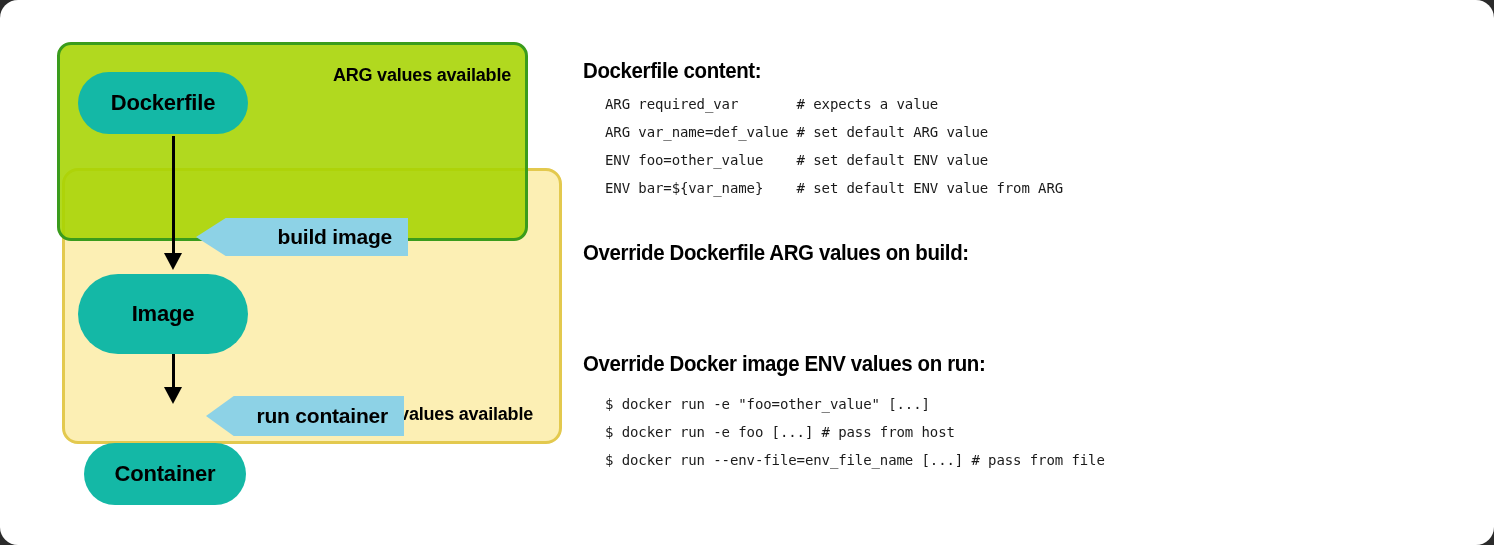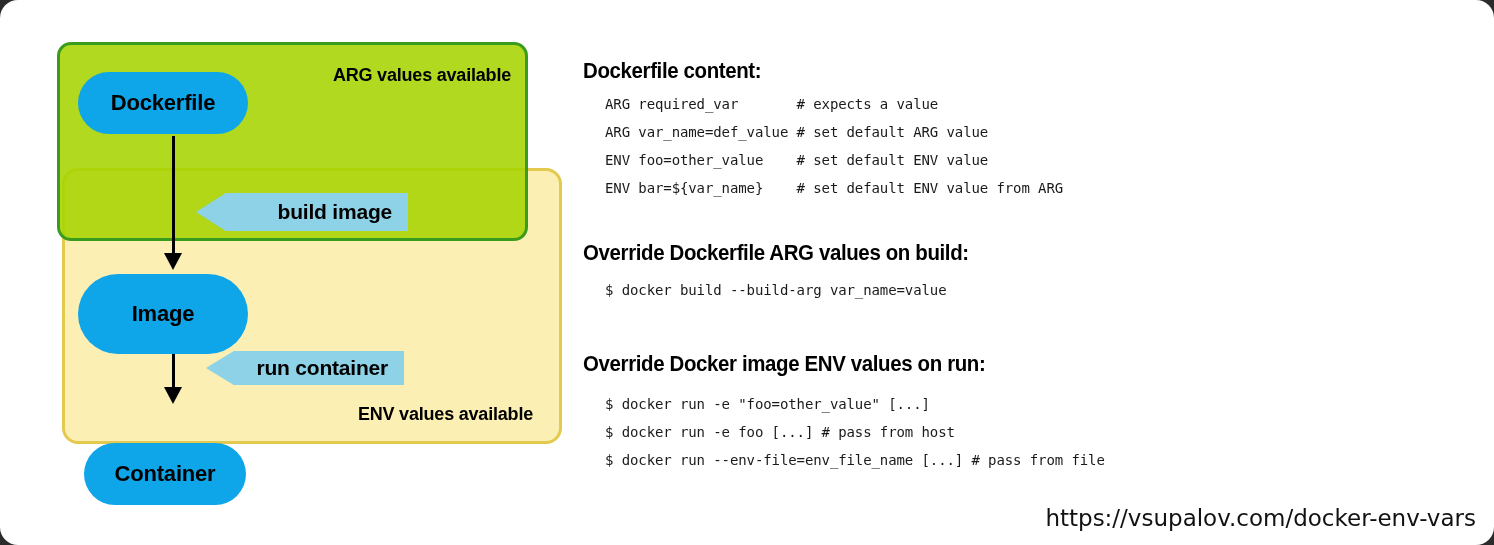--- a/index.html
+++ b/index.html
@@ -56,21 +56,21 @@
     color: #000;
     letter-spacing: -0.2px;
     white-space: nowrap;
   }
   .label-arg { right: 14px; top: 20px; }
   .label-env { right: 26px; bottom: 16px; }
 
   
   .pill {
     position: absolute;
-    background: #0ea5e9;
+    background: #14b8a6;
     border-radius: 999px;
     display: flex;
     align-items: center;
     justify-content: center;
     font-weight: bold;
     font-size: 22px;
     color: #000;
     letter-spacing: -0.2px;
     white-space: nowrap;
   }
@@ -86,23 +86,24 @@
     align-items: center;
     justify-content: flex-end;
     padding-right: 16px;
     box-sizing: border-box;
     font-weight: bold;
     font-size: 21px;
     color: #000;
     letter-spacing: -0.2px;
     white-space: nowrap;
     clip-path: polygon(0% 50%, 14% 0%, 100% 0%, 100% 100%, 14% 100%);
+    margin-top: 25px;
   }
   .callout-build { left: 196px; top: 193px; width: 212px; height: 38px; }
-  .callout-run   { left: 206px; top: 351px; width: 198px; height: 34px; }
+  .callout-run   { left: 206px; top: 371px; width: 198px; height: 40px; }
 
   
   .arrow { position: absolute; }
   .arrow .stem {
     position: absolute;
     left: 50%;
     top: 0;
     width: 3px;
     margin-left: -1.5px;
     background: #000;
@@ -205,22 +206,20 @@
 
   <div id="content">
 
     <div class="heading h-dockerfile">Dockerfile content:</div>
     <div class="code c-dockerfile">ARG required_var       # expects a value
 ARG var_name=def_value # set default ARG value
 ENV foo=other_value    # set default ENV value
 ENV bar=${var_name}    # set default ENV value from ARG</div>
 
     <div class="heading h-arg">Override Dockerfile ARG values on build:</div>
-    <div class="code c-arg">$ docker build --build-arg var_name=value</div>
 
     <div class="heading h-env">Override Docker image ENV values on run:</div>
     <div class="code c-env">$ docker run -e "foo=other_value" [...]
 $ docker run -e foo [...] # pass from host
 $ docker run --env-file=env_file_name [...] # pass from file</div>
   </div>
 
-  <div class="footer-url">https://vsupalov.com/docker-env-vars</div>
 </div>
 
 </body></html>

